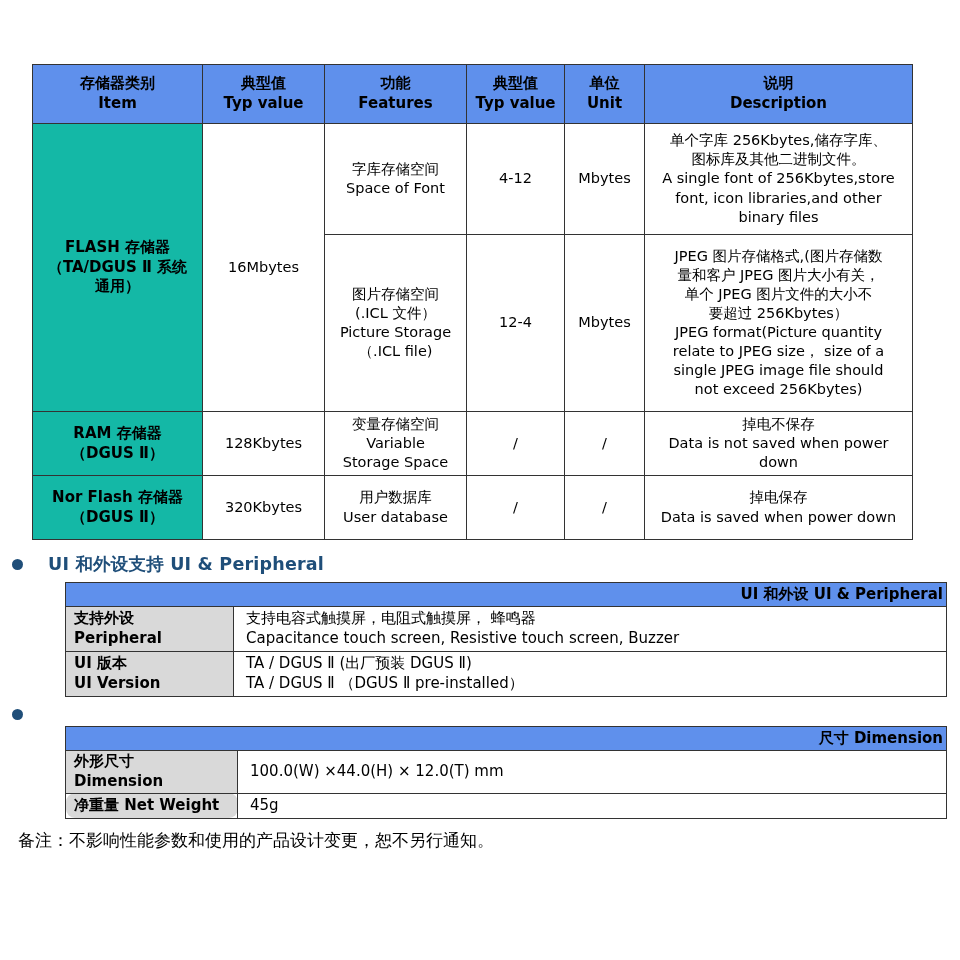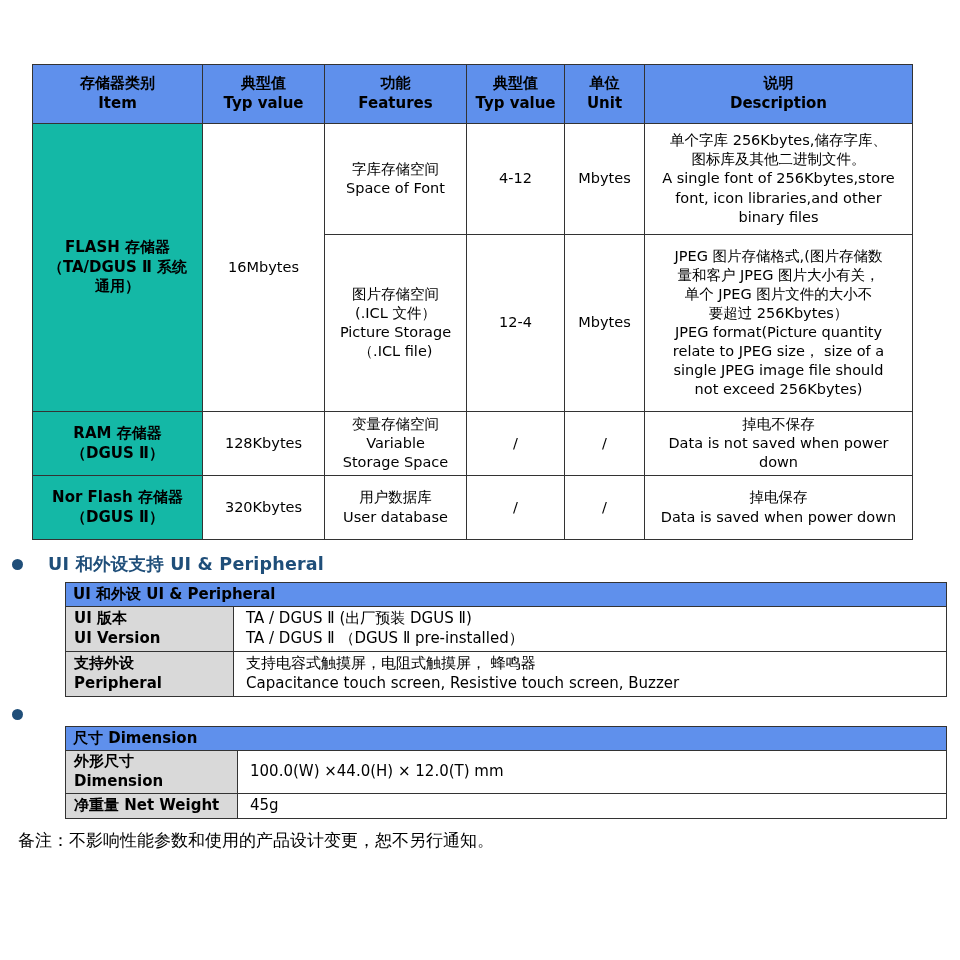--- a/index.html
+++ b/index.html
@@ -39,31 +39,31 @@
   .gray { background:#14b8a6; font-weight:bold; font-size:15px; }
   .r-font  td { height:108px; }
   .r-pic   td { height:174px; }
   .r-ram   td { height:61px; }
   .r-nor   td { height:61px; }
   .mem td.desc { font-size:14.5px; }
 
   
   .kv { width:881px; margin-top:10px; }
   .kv th.band {
-    background:#5f90ec; text-align:left; font-weight:bold;
+    background:#5f90ec; text-align:right; font-weight:bold;
     height:21px; padding-left:7px; font-size:15px;
   }
   .kv td.label {
     background:#d9d9d9; font-weight:bold;
     text-align:left; padding-left:8px; font-size:15px;
   }
   .kv td.value { text-align:left; padding-left:12px; font-size:15px; }
   .kv tr.h44 td { height:42px; }
   .kv tr.h36 td { height:34px; }
-  .kv tr.h24 td { height:22px; }
+  .kv tr.h24 td { height:22px;border-radius:9px; }
 
   .gap-top { margin-top:12px; }
 
   
   .footer { margin:10px 0 0 18px; }
   .footer .zh { font-size:17px; margin:0 0 3px 0; }
   .footer .en { font-size:15px; font-weight:bold; margin:0; }
 </style>
 </head>
 <body>
@@ -163,30 +163,30 @@
   <table class="kv" style="margin-top:0">
     <colgroup>
         <col style="width:168px">
         <col style="width:713px">
       </colgroup>
     <tbody>
       <tr>
         <th class="band" colspan="2">UI 和外设  UI &amp; Peripheral</th>
       </tr>
       <tr class="h44">
+        <td class="label">支持外设
+Peripheral</td>
+        <td class="value">支持电容式触摸屏，电阻式触摸屏， 蜂鸣器
+Capacitance touch screen, Resistive touch screen, Buzzer</td>
+      </tr>
+      <tr class="h44">
         <td class="label">UI 版本
 UI Version</td>
         <td class="value">TA / DGUS Ⅱ (出厂预装 DGUS Ⅱ)
 TA / DGUS Ⅱ （DGUS Ⅱ  pre-installed）</td>
-      </tr>
-      <tr class="h44">
-        <td class="label">支持外设
-Peripheral</td>
-        <td class="value">支持电容式触摸屏，电阻式触摸屏， 蜂鸣器
-Capacitance touch screen, Resistive touch screen, Buzzer</td>
       </tr>
     </tbody>
   </table>
 
   <div class="section-heading gap-top">
     <span class="bullet"></span>
   </div>
 
   <table class="kv" style="margin-top:0">
     <colgroup>

